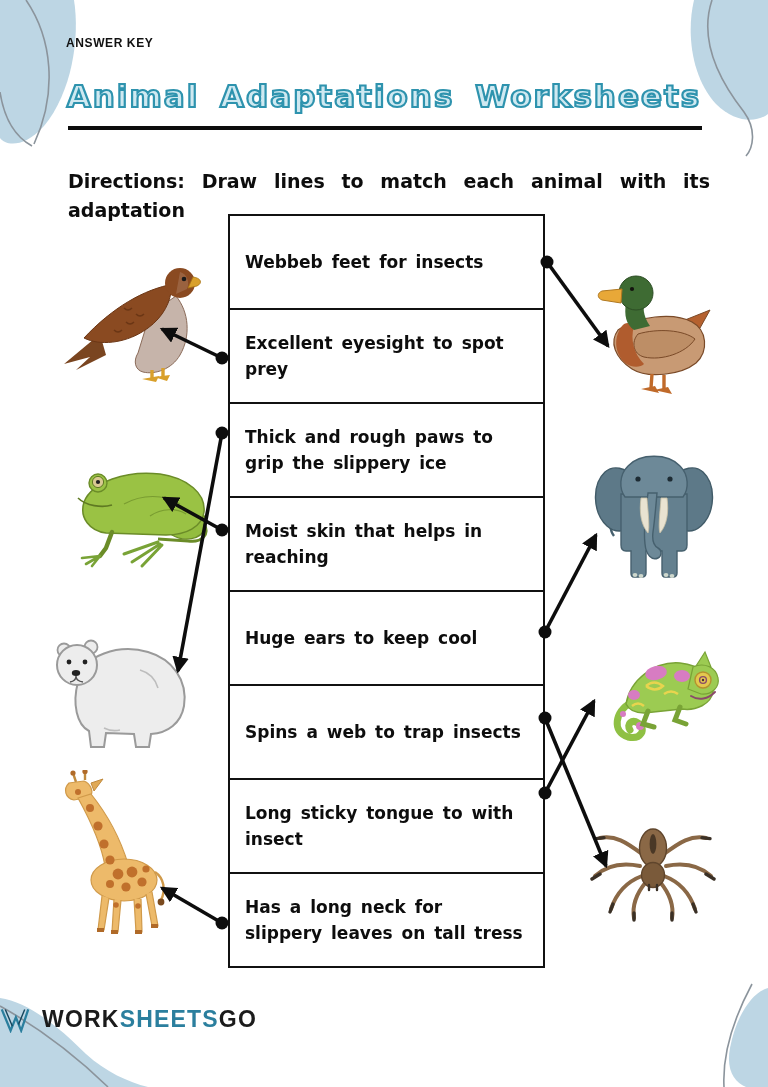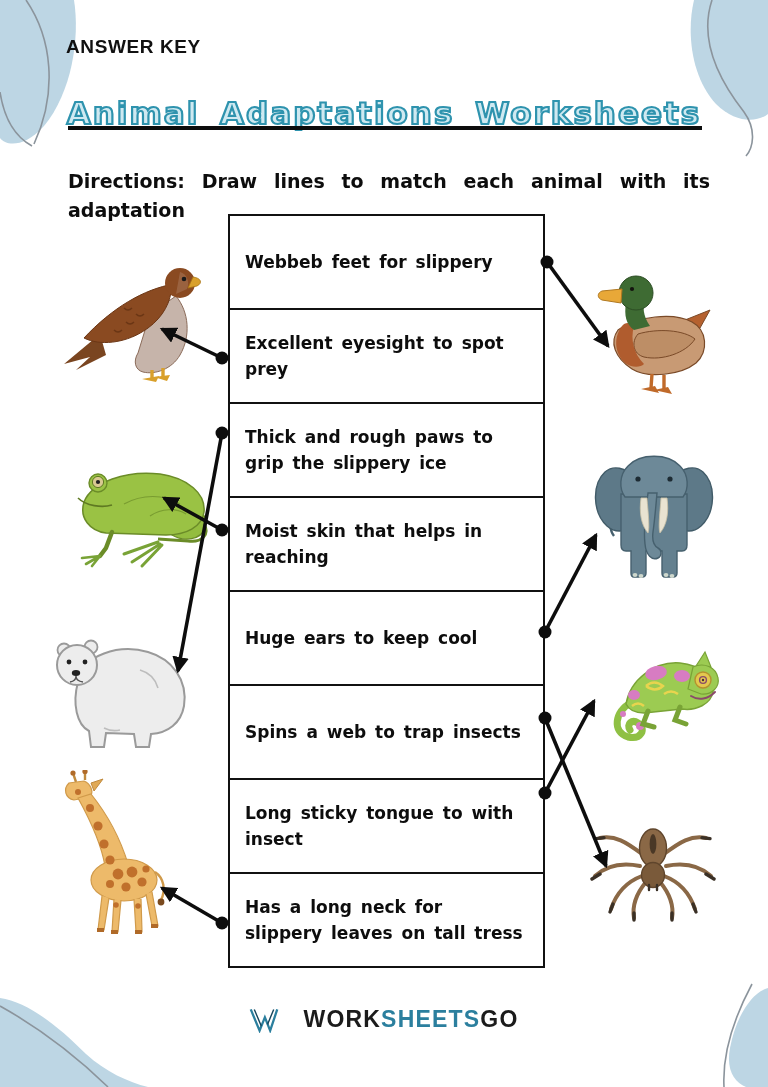--- a/index.html
+++ b/index.html
@@ -4,24 +4,24 @@
 <style>
   html,body{margin:0;padding:0;}
   body{width:768px;height:1087px;position:relative;background:#ffffff;overflow:hidden;
        font-family:"DejaVu Sans",sans-serif;}
   svg.layer{position:absolute;left:0;top:0;pointer-events:none;}
   #bg-layer{z-index:0;}
   #line-layer{z-index:5;}
   .content{position:absolute;z-index:2;}
 
   .answer-key{left:66px;top:36px;font-family:"Liberation Sans",sans-serif;
-      font-weight:bold;font-size:19px;letter-spacing:.6px;color:#111;}
+      font-weight:bold;font-size:12px;letter-spacing:.6px;color:#111;}
   .title{left:0;top:78px;width:768px;text-align:center;font-size:31px;font-weight:bold;
       letter-spacing:2px;word-spacing:8px;color:#cfe9f1;
-      -webkit-text-stroke:2.2px #2e93ae;text-stroke:2.2px #2e93ae;margin-top:17px;}
+      -webkit-text-stroke:2.2px #2e93ae;text-stroke:2.2px #2e93ae;}
   .divider{left:68px;top:126px;width:634px;height:4px;background:#0d0d0d;}
   .directions{left:68px;top:147px;width:642px;color:#0d0d0d;font-weight:bold;
       font-size:19px;line-height:1.5;margin-top:20px;}
   .directions .l1{display:block;text-align:justify;text-align-last:justify;}
   .directions .l2{display:block;}
 
   .match-table{left:228px;top:214px;width:317px;height:754px;border:2.5px solid #111;
       box-sizing:border-box;display:flex;flex-direction:column;background:#fff;}
   .match-row{flex:1;border-bottom:2px solid #111;display:flex;flex-direction:column;
       justify-content:center;padding:4px 14px 4px 15px;box-sizing:border-box;
@@ -34,21 +34,21 @@
   #hawk{left:56px;top:260px;width:168px;height:122px;}
   #frog{left:58px;top:450px;width:170px;height:120px;}
   #polar-bear{left:44px;top:616px;width:152px;height:144px;}
   #giraffe{left:52px;top:770px;width:118px;height:170px;}
   #duck{left:596px;top:268px;width:120px;height:134px;}
   #elephant{left:590px;top:444px;width:130px;height:140px;}
   #chameleon{left:596px;top:640px;width:130px;height:104px;}
   #spider{left:590px;top:818px;width:126px;height:104px;}
 
   .footer-logo{left:0;top:1006px;width:768px;display:flex;align-items:center;
-      justify-content:center;gap:24px;}
+      gap:12px;}
   .footer-logo .wordmark{font-family:"Liberation Sans",sans-serif;font-weight:bold;
       font-size:23px;letter-spacing:1.2px;color:#1b1b1b;}
   .footer-logo .teal{color:#2b7f9e;}
   .conn-line{stroke:#0d0d0d;stroke-width:3.6px;}
   .conn-dot{fill:#0d0d0d;}
 </style>
 </head>
 <body>
 
 <svg id="bg-layer" class="layer" width="768" height="1087" viewBox="0 0 768 1087">
@@ -66,21 +66,21 @@
 <div class="content answer-key">ANSWER KEY</div>
 <div class="content title">Animal Adaptations Worksheets</div>
 <div class="content divider"></div>
 <div class="content directions">
   <span class="l1">Directions: Draw lines to match each animal with its</span>
   <span class="l2">adaptation</span>
 </div>
 
 <div class="content match-table">
   <div class="match-row">
-    <span>Webbeb feet for slippery</span>
+    <span>Webbeb feet for insects</span>
     <span></span>
   </div>
   <div class="match-row">
     <span>Excellent eyesight to spot</span>
     <span>prey</span>
   </div>
   <div class="match-row">
     <span>Thick and rough paws to</span>
     <span>grip the slippery ice</span>
   </div>

